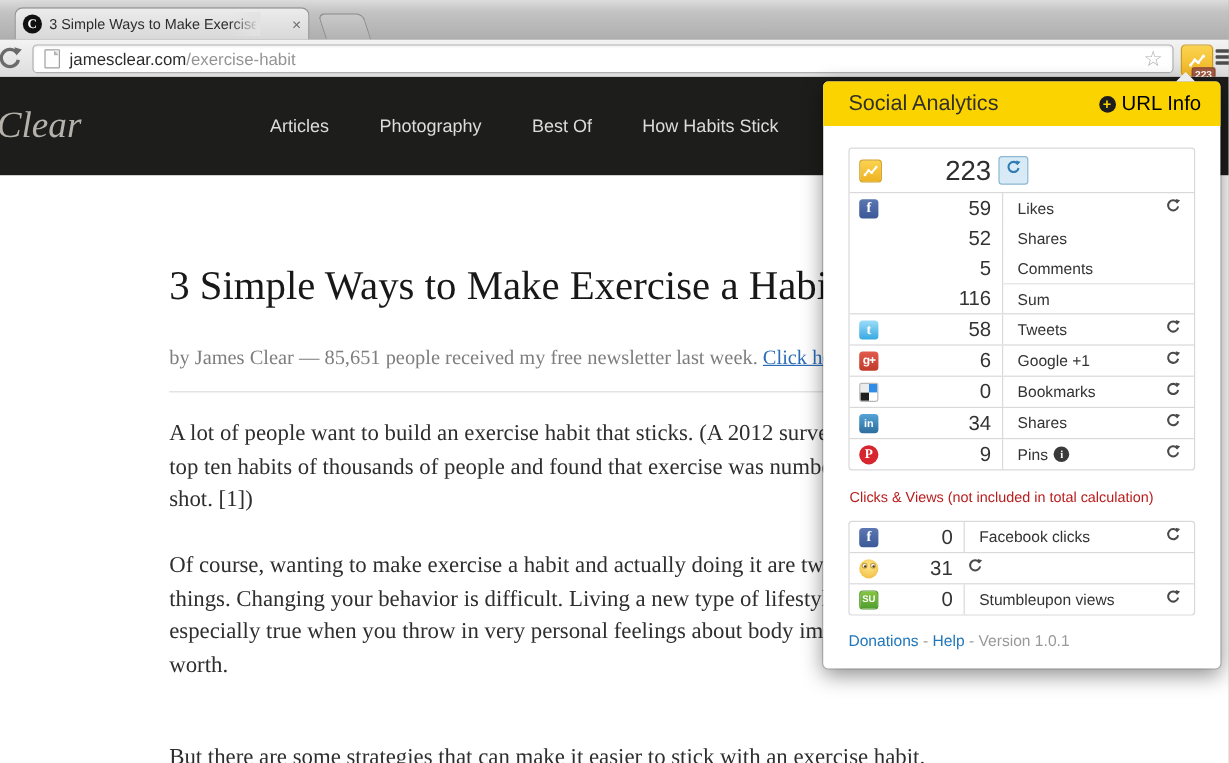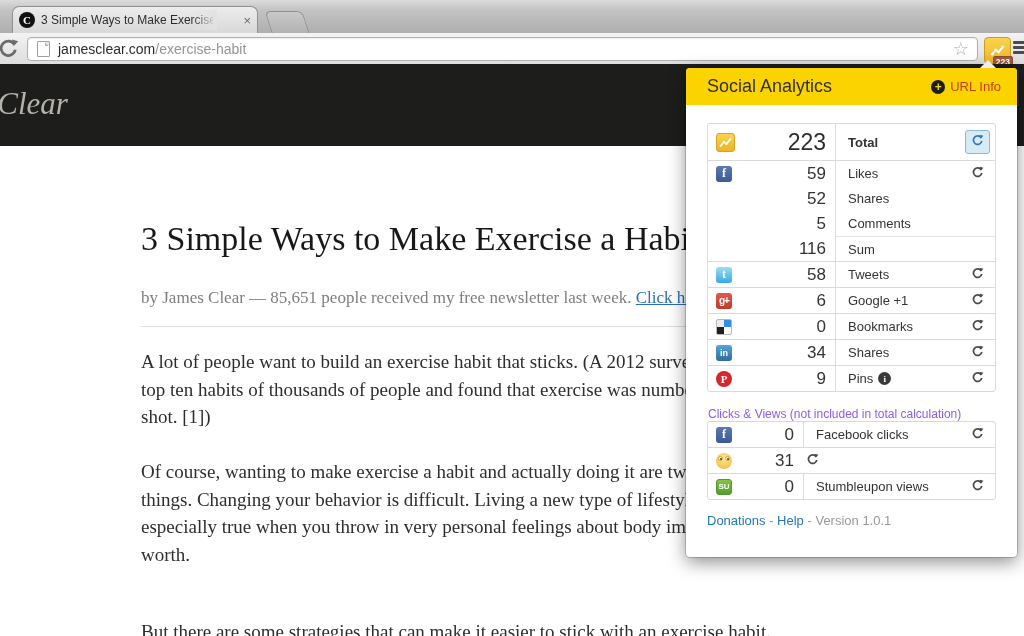--- a/index.html
+++ b/index.html
@@ -77,21 +77,21 @@
   .p-arrow{position:absolute;top:-8px;left:294px;width:0;height:0;
            border-left:8px solid transparent;border-right:8px solid transparent;
            border-bottom:8px solid #ededed;}
   .p-header{height:37px;background:#fbd400;border-radius:4px 4px 0 0;
             display:flex;align-items:center;padding:0 16px 0 21px;box-sizing:border-box;justify-content:center;}
   .p-title{font-size:18px;color:#33302a;}
   .urlinfo{margin-left:auto;display:flex;align-items:center;gap:5px;cursor:pointer;}
   .plus-circle{width:14px;height:14px;border-radius:50%;background:#1d1d1d;color:#fbd400;
                display:flex;align-items:center;justify-content:center;
                font:bold 12px "Liberation Sans",sans-serif;line-height:12px;}
-  .urlinfo-label{font-size:13px;color:#c2410c;}
+  .urlinfo-label{font-size:17px;color:#000000;}
   .p-body{padding:18px 21px 0 21px;}
   .stattable{border:1px solid #d9d9d9;border-radius:3px;}
   .trow{display:flex;align-items:stretch;border-top:1px solid #d9d9d9;}
   .trow:first-child{border-top:none;}
   .trow.nb{border-top:none;}
   .rh{height:25px;} .rh-total{height:36px;}
   .cell-icon{width:34px;display:flex;align-items:center;padding-left:8px;
              box-sizing:border-box;flex:0 0 auto;}
   .cell-num{width:84px;text-align:right;display:flex;align-items:center;
             justify-content:flex-end;font-size:17px;color:#333;flex:0 0 auto;}
@@ -102,21 +102,21 @@
                 color:#4a4a4a;cursor:pointer;}
   .num-big{font-size:23px;color:#2e2e2e;}
   .lbl-bold{font-weight:bold;}
   .sum .cell-label,.sum .cell-refresh{border-top:1px solid #e3e3e3;}
   .refresh-btn{width:23px;height:22px;background:#d8eaf6;border:1px solid #8cb8d2;
                border-radius:3px;display:flex;align-items:center;justify-content:center;
                color:#2f7cb5;cursor:pointer;}
   .info-circle{width:13px;height:13px;border-radius:50%;background:#3a3a3a;color:#fff;
                display:flex;align-items:center;justify-content:center;
                font:bold 9px "Liberation Serif",serif;}
-  .clicks-heading{margin:15px 0 0 1px;font-size:12px;color:#8b5cf6;}
+  .clicks-heading{margin:15px 0 13px 1px;font-size:12px;color:#b91c1c;}
   .p-footer{margin-top:13px;font-size:13px;color:#999;}
   .p-footer a{color:#2277bb;cursor:pointer;text-decoration:none;}
   
   .si{width:16px;height:16px;border-radius:3px;display:flex;align-items:center;
       justify-content:center;color:#fff;font-weight:bold;flex:0 0 auto;
       font-family:"Liberation Sans",sans-serif;box-sizing:border-box;}
   .si-chart{width:19px;height:19px;background:linear-gradient(180deg,#fbd34f,#efb322);
             border:1px solid #d5a426;border-radius:3px;}
   .si-fb{background:linear-gradient(180deg,#5c77b1,#3b5998);font:bold 12px "Liberation Serif",serif;}
   .si-tw{background:linear-gradient(180deg,#9ddcf9,#36a9e1);font:bold 12px "Liberation Serif",serif;}
@@ -176,20 +176,26 @@
   <div class="menu-icon">
       <i></i>
       <i></i>
       <i></i>
     </div>
 </div>
 
 <div class="content">
   <div class="sitenav">
     <span class="logo">James Clear</span>
+    <div class="navlinks">
+      <span>Articles</span>
+      <span>Photography</span>
+      <span>Best Of</span>
+      <span>How Habits Stick</span>
+    </div>
   </div>
 
   <div class="article">
     <div class="h1">3 Simple Ways to Make Exercise a Habit</div>
     <div class="byline"><span>by James Clear — 85,651 people received my free newsletter last week. </span><a>Click here</a></div>
     <div class="rule"></div>
     <div class="para p1">
       <div>A lot of people want to build an exercise habit that sticks. (A 2012 survey tracked the</div>
       <div>top ten habits of thousands of people and found that exercise was number one by a long</div>
       <div>shot. [1])</div>
@@ -225,21 +231,20 @@
           <svg width="15" height="15" viewBox="0 0 16 16">
             <polyline points="3,11.5 6.2,7.5 9,9.5 13,4.5" fill="none" stroke="#fff" stroke-width="1.8"></polyline>
             <circle cx="3" cy="11.5" r="1.2" fill="#fff"></circle>
                 <circle cx="6.2" cy="7.5" r="1.2" fill="#fff"></circle>
             <circle cx="9" cy="9.5" r="1.2" fill="#fff"></circle>
                 <circle cx="13" cy="4.5" r="1.2" fill="#fff"></circle>
           </svg>
             </span>
           </span>
         <span class="cell-num num-big">223</span>
-        <span class="cell-label lbl-bold">Total</span>
         <span class="cell-refresh">
             <span class="refresh-btn">
               <span class="refresh-glyph"><svg width="13" height="13" viewBox="0 0 16 16">
                   <path d="M12.5 4.6 A5.2 5.2 0 1 0 13.3 8.6" fill="none" stroke="currentColor" stroke-width="2.1"></path>
                   <path d="M10.8 0.9 L15.3 2.3 L12.0 5.9 Z" fill="currentColor"></path>
                 </svg></span>
             </span>
           </span>
       </div>
 

